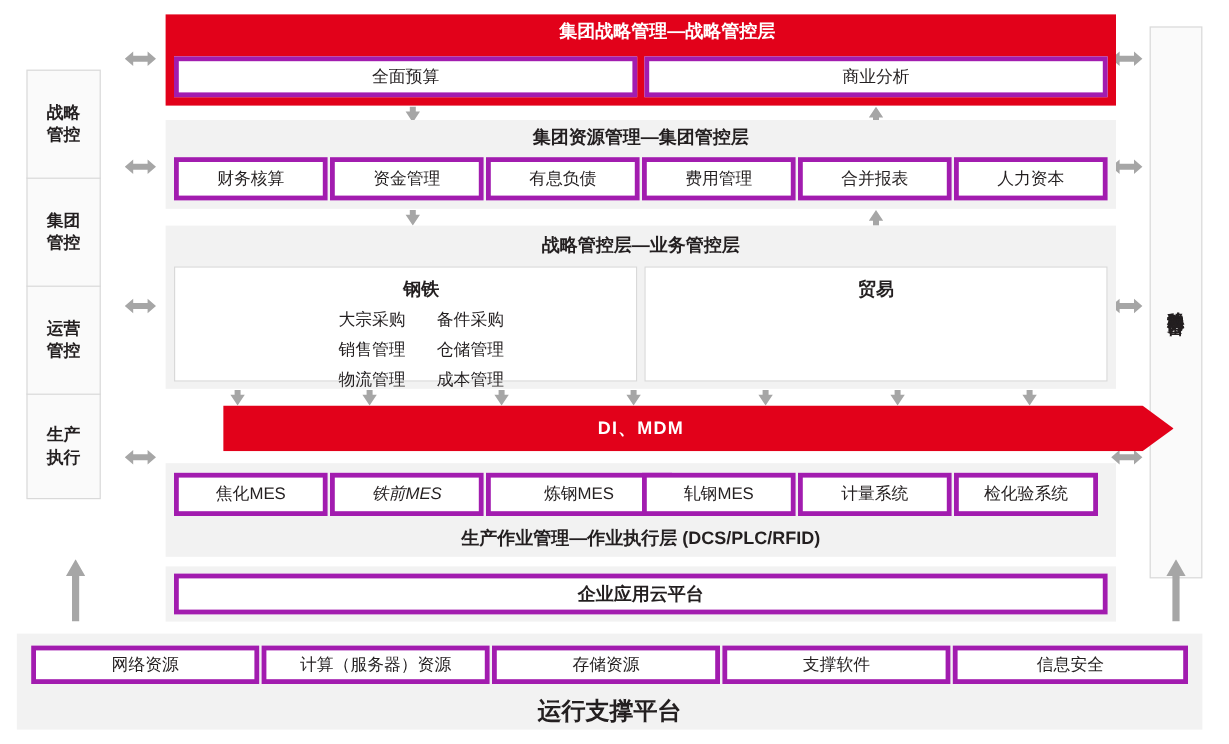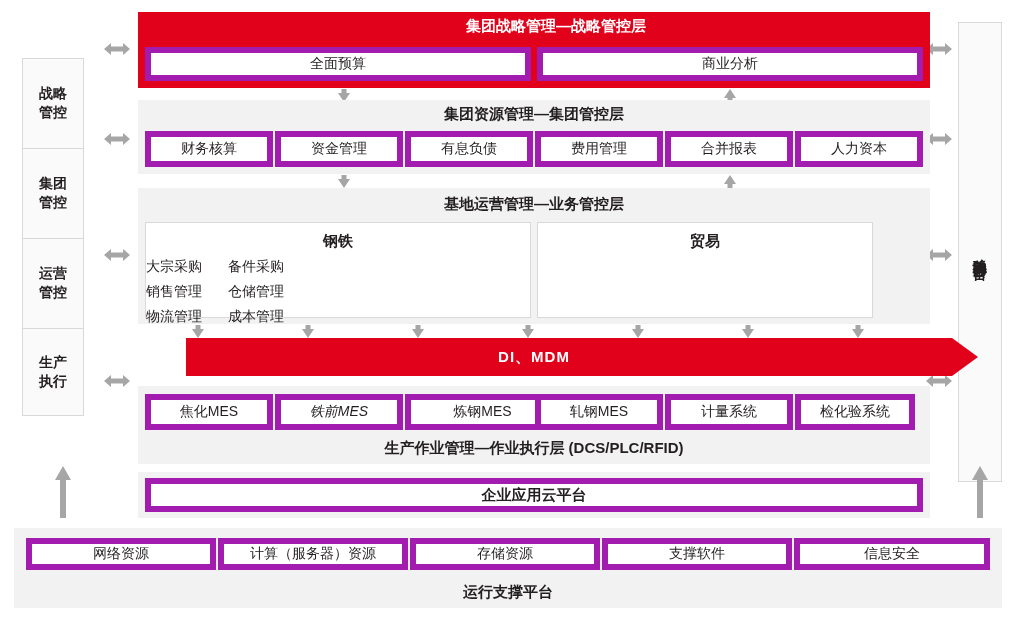--- a/index.html
+++ b/index.html
@@ -28,21 +28,21 @@
     display: flex;
     align-items: center;
     justify-content: center;
     text-align: center;
   }
   .grayband {
     background: #f2f2f2;
   }
   .whitecell {
     background: #ffffff;
-    border: 6px solid #a21caf;
+    border: 4px solid #a21caf;
     font-size: 14px;
   }
   .redband {
     background: #e2011a;
     color: #ffffff;
     font-weight: bold;
   }
   .title-cn {
     font-size: 15px;
     font-weight: bold;
@@ -156,21 +156,21 @@
     text-align: center;
     font-size: 15px;
     font-weight: bold;
     margin-top: 9px;
   }
   .subblock .rows {
     margin-top: 7px;
     display: flex;
     flex-direction: column;
     gap: 7px;
-    align-items: flex-start;
+    align-items: center;
   }
   .subblock .row {
     display: flex;
     justify-content: center;
     gap: 26px;
     font-size: 14px;
   }
   .subblock .row span {
     white-space: nowrap;
   }
@@ -187,21 +187,21 @@
   }
   #bottom-platform-title {
     position: absolute;
     left: 14px;
     top: 578px;
     width: 988px;
     height: 28px;
     display: flex;
     align-items: center;
     justify-content: center;
-    font-size: 15px;
+    font-size: 20px;
     font-weight: bold;
   }
 </style>
 </head>
 <body>
 
 <div class="canvas">
 
   <div id="left-rail"></div>
   <div class="rail-cell" style="top:58px;height:90px;text-align:right;">
@@ -297,42 +297,42 @@
 
   <svg class="down-arrow" style="left:336px;top:174px;" viewBox="0 0 16 16">
     <path d="M8 14 L2 5 L5.5 5 L5.5 1 L10.5 1 L10.5 5 L14 5 Z" fill="#a6a6a6"></path>
   </svg>
   <svg class="up-arrow" style="left:722px;top:174px;" viewBox="0 0 16 16">
     <path d="M8 1 L14 10 L10.5 10 L10.5 14 L5.5 14 L5.5 10 L2 10 Z" fill="#a6a6a6"></path>
   </svg>
 
   <div class="box grayband" style="left:138px;top:188px;width:792px;height:136px;"></div>
   <div class="box" style="left:138px;top:190px;width:792px;height:28px;">
-    <span class="title-cn">基地运营管理—业务管控层</span>
-  </div>
-
-  <div class="subblock" style="left:145px;top:222px;width:386px;height:96px;">
+    <span class="title-cn">战略管控层—业务管控层</span>
+  </div>
+
+  <div class="subblock" style="left:145px;top:222px;width:386px;height:96px;padding-left:26px;">
     <div class="head">钢铁</div>
     <div class="rows">
       <div class="row">
         <span>大宗采购</span>
         <span>备件采购</span>
       </div>
       <div class="row">
         <span>销售管理</span>
         <span>仓储管理</span>
       </div>
       <div class="row">
         <span>物流管理</span>
         <span>成本管理</span>
       </div>
     </div>
   </div>
 
-  <div class="subblock" style="left:537px;top:222px;width:336px;height:96px;">
+  <div class="subblock" style="left:537px;top:222px;width:386px;height:96px;">
     <div class="head">贸易</div>
   </div>
 
   <svg class="down-arrow" style="left:190px;top:324px;" viewBox="0 0 16 16">
       <path d="M8 14 L2 5 L5.5 5 L5.5 1 L10.5 1 L10.5 5 L14 5 Z" fill="#a6a6a6"></path>
     </svg>
   <svg class="down-arrow" style="left:300px;top:324px;" viewBox="0 0 16 16">
       <path d="M8 14 L2 5 L5.5 5 L5.5 1 L10.5 1 L10.5 5 L14 5 Z" fill="#a6a6a6"></path>
     </svg>
   <svg class="down-arrow" style="left:410px;top:324px;" viewBox="0 0 16 16">

